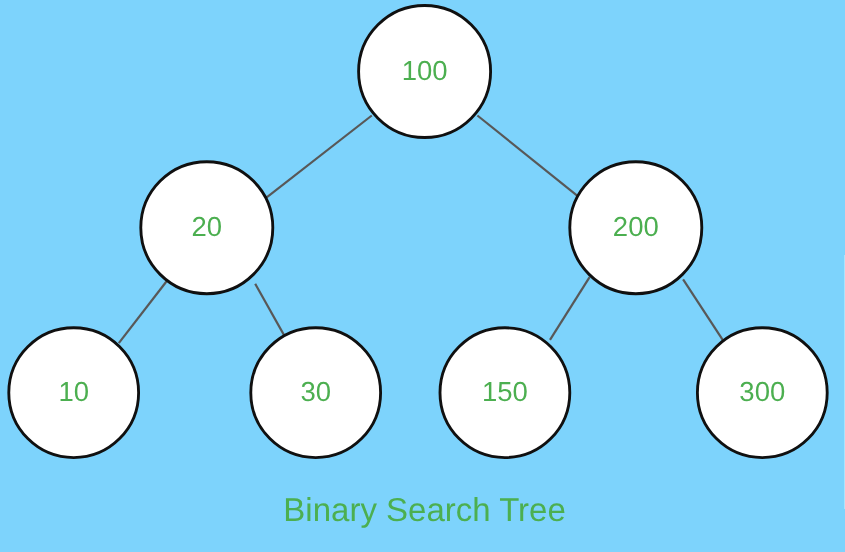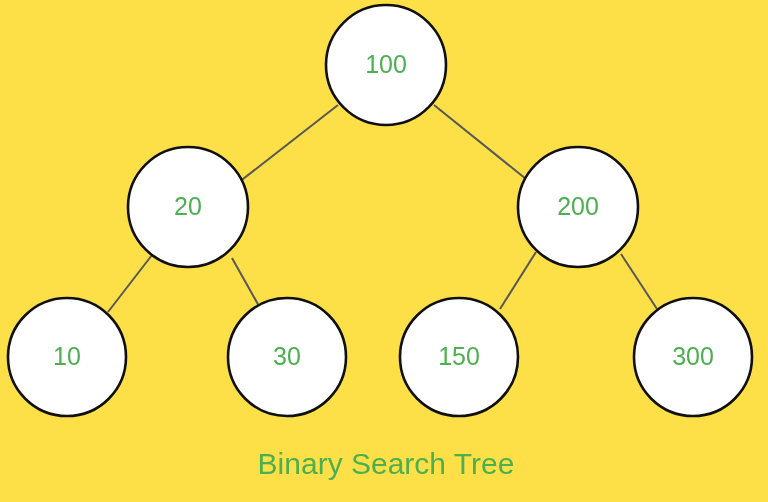--- a/index.html
+++ b/index.html
@@ -7,21 +7,21 @@
     padding: 0;
     background: #ffffff;
   }
   body {
     font-family: "Liberation Sans", sans-serif;
   }
   #canvas {
     position: relative;
     width: 768px;
     height: 502px;
-    background: #fde047;
+    background: #7dd3fc;
     overflow: hidden;
   }
   #tree-svg {
     position: absolute;
     left: 0;
     top: 0;
     width: 768px;
     height: 502px;
   }
   .edge-line {

